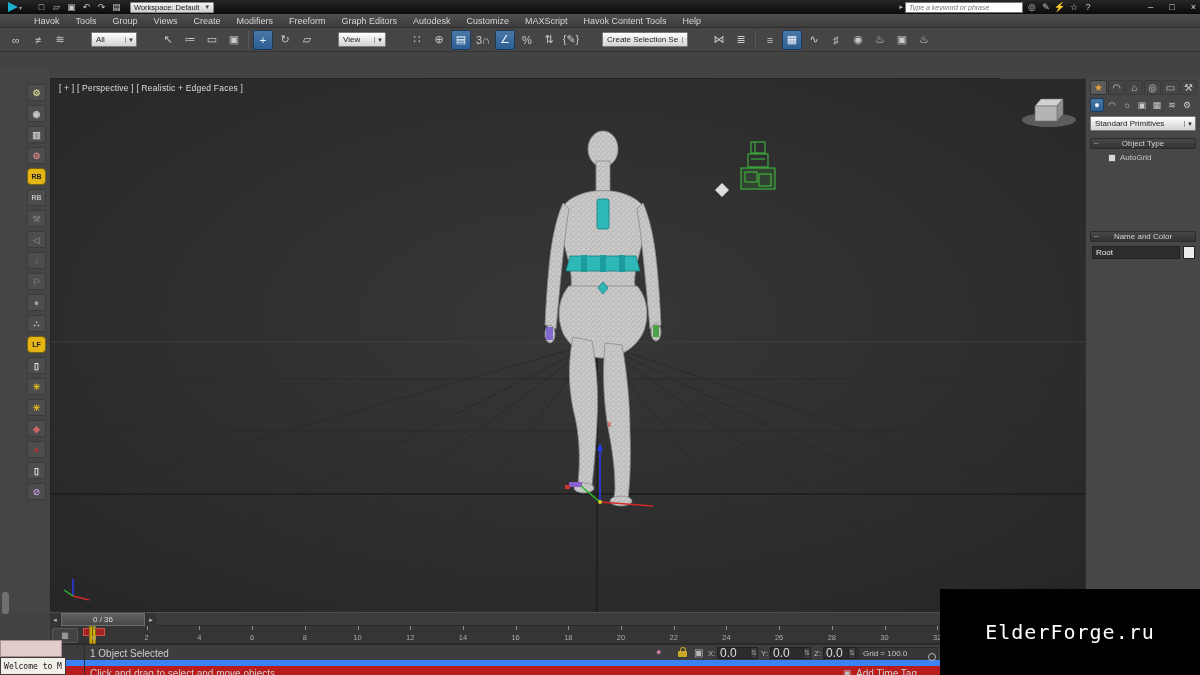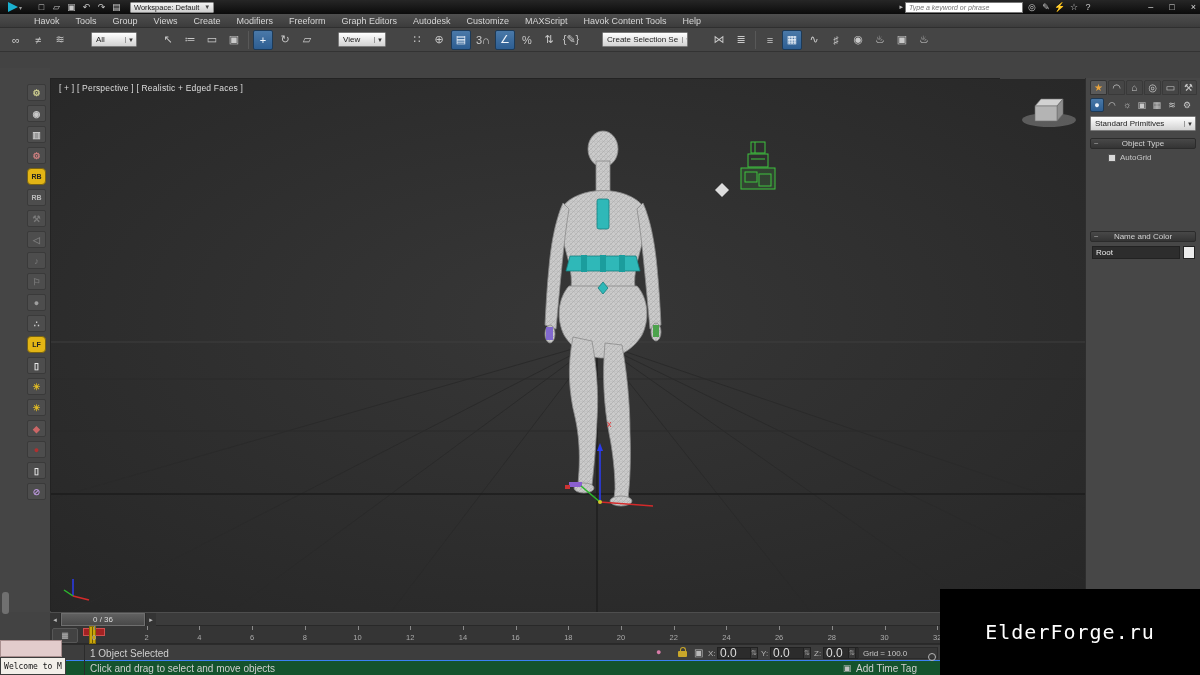--- a/index.html
+++ b/index.html
@@ -116,21 +116,21 @@
   .tick{position:absolute;top:7px;transform:translateX(-50%);font-size:7.5px;color:#ababab;}
   #tb-key{position:absolute;left:33px;top:2px;width:22px;height:8px;background:#a32222;border:1px solid #cf5050;}
   #tb-marker{position:absolute;left:39px;top:0;width:7px;height:18px;background:#c9a50a;border:1px solid #8a7005;}
   #tb-marker::after{content:"";position:absolute;left:2px;top:0;width:1px;height:16px;background:#6e5a04;}
   #mini-curve{position:absolute;left:52px;top:628px;width:26px;height:15px;background:#424242;
               border:1px solid #575757;border-radius:2px;display:flex;align-items:center;
               justify-content:center;font-size:8px;color:#bbb;}
 
   
   #status1{position:absolute;left:0;top:644px;width:1200px;height:16px;background:#3d3d3d;border-top:1px solid #2b2b2b;}
-  #status2{position:absolute;left:0;top:660px;width:980px;height:15px;background:#14532d;border-top:1px solid #3b82f6;}
+  #status2{position:absolute;left:0;top:660px;width:980px;height:15px;background:#b91c1c;border-top:6px solid #3b82f6;}
   .stext{position:absolute;font-size:10px;color:#cfcfcf;white-space:nowrap;}
   .slabel{position:absolute;font-size:8px;color:#b5b5b5;}
   .sfield{position:absolute;width:40px;height:12px;background:#2c2c2c;border:1px solid #212121;
           color:#ddd;font-size:12px;display:flex;align-items:center;padding:0 2px;}
   .spin{position:absolute;width:8px;height:12px;background:#3a3a3a;border:1px solid #212121;
         color:#999;font-size:7px;display:flex;align-items:center;justify-content:center;}
   #grid-box{position:absolute;left:858px;top:2px;width:80px;height:12px;background:#363636;
             border:1px solid #2b2b2b;color:#c8c8c8;font-size:8px;display:flex;align-items:center;padding:0 4px;}
   #balloon{position:absolute;left:656px;top:2px;font-size:9px;color:#d87ca8;}
   #lockicon{position:absolute;left:678px;top:6px;width:9px;height:6px;background:#c9a72a;border-radius:1px;}

